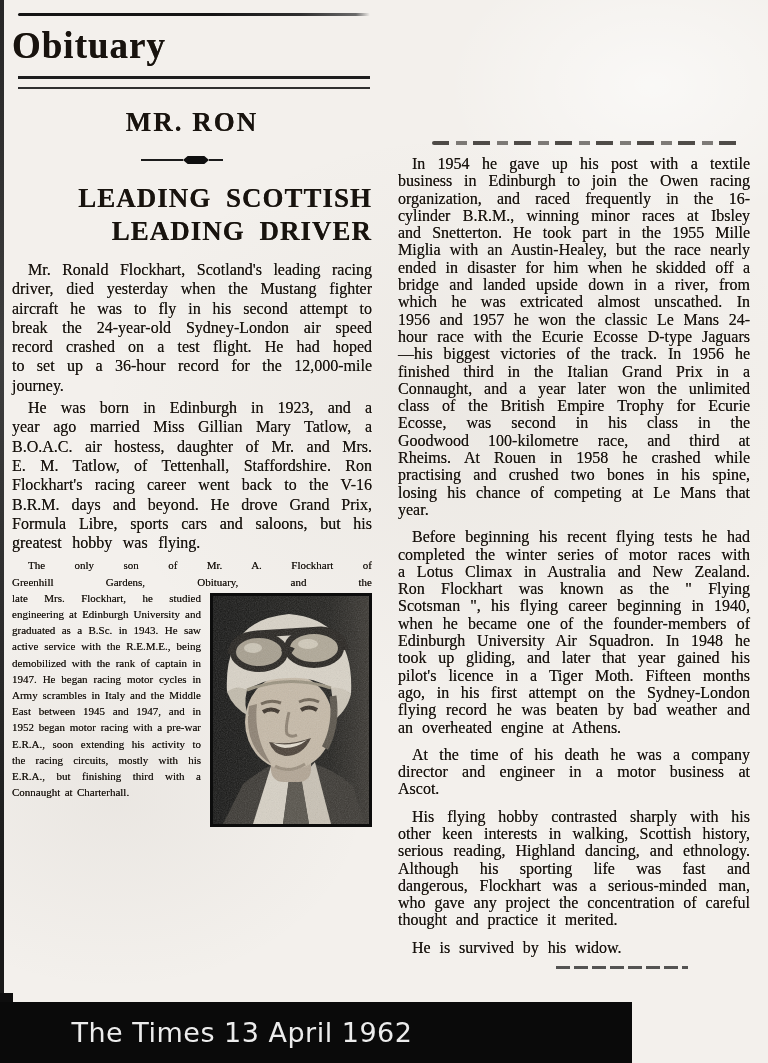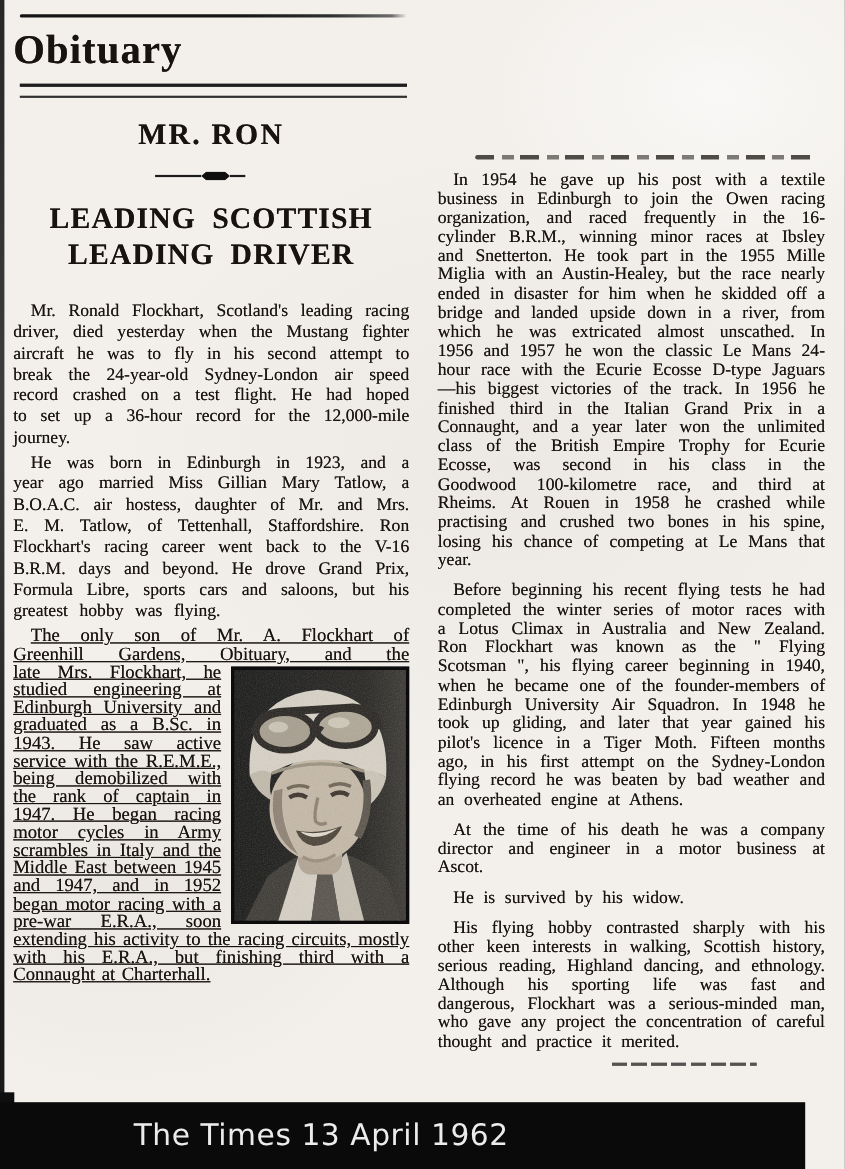--- a/index.html
+++ b/index.html
@@ -27,50 +27,50 @@
   .rule-double{height:8px;margin:7px 2px 0 6px;
     border-top:3px solid #1d1d1d;border-bottom:2px solid #303030;}
   .masthead{font-size:27px;line-height:41px;font-weight:700;text-align:center;
     letter-spacing:2px;margin-top:13px;}
   .divider{display:flex;align-items:center;justify-content:center;margin-top:13px;
     transform:translateX(-10px);}
   .divider .dline-l{width:42px;height:2px;background:#1c1c1c;}
   .divider .diamond{width:26px;height:8px;background:#0f0f0f;
     clip-path:polygon(0 50%,18% 0,82% 0,100% 50%,82% 100%,18% 100%);}
   .divider .dline-r{width:14px;height:2px;background:#1c1c1c;}
-  .subhead{font-size:27px;line-height:33px;font-weight:700;text-align:center;
+  .subhead{font-size:27px;line-height:33px;font-weight:700;text-align:right;
     letter-spacing:1px;word-spacing:7px;margin-top:18px;}
 
   .lp{font-size:16px;line-height:19.3px;text-align:justify;text-indent:16px;
     word-spacing:6.5px;margin:0;}
-  .lp1{margin-top:25px;}
+  .lp1{margin-top:12px;}
   .lp2{margin-top:3px;}
 
-  .para3{font-size:17px;line-height:16.2px;word-spacing:1.6px;margin-top:5px;text-decoration:underline;}
+  .para3{font-size:11px;line-height:16.2px;word-spacing:1.6px;margin-top:5px;}
   .p3-line{text-align:justify;text-align-last:justify;}
   .p3-line.first{text-indent:16px;}
   .para3-wrap{text-align:justify;}
   .photo-float{float:right;width:162px;height:234px;margin:3px 0 5px 9px;
     border:3px solid #0c0c0c;box-sizing:border-box;background:#141414;}
   .photo-float svg{display:block;width:100%;height:100%;}
 
   
   .col-right{position:absolute;left:388px;top:141px;width:372px;}
   .smudge{height:4px;width:308px;margin:0 0 9px 44px;border-radius:2px;opacity:.85;
     background:repeating-linear-gradient(90deg,
       rgba(28,24,20,.9) 0 17px, transparent 17px 24px,
       rgba(28,24,20,.65) 24px 35px, transparent 35px 41px);}
   .rp{font-size:16px;line-height:17.3px;text-align:justify;text-indent:14px;
     word-spacing:4.8px;margin:10px;}
   .rp + .rp{margin-top:2px;}
   .tail-dash{width:132px;height:3px;margin:5px 0 0 168px;opacity:.8;
     background:repeating-linear-gradient(90deg,#2c2c2c 0 14px,transparent 14px 18px);}
 
   
-  .footer-bar{position:absolute;left:0;bottom:0;width:732px;height:61px;background:#0a0a0a;}
+  .footer-bar{position:absolute;left:0;bottom:0;width:632px;height:61px;background:#0a0a0a;}
   .caption{font-family:"DejaVu Sans", sans-serif;font-size:27px;line-height:61px;
     color:#ececec;text-align:center;padding-right:148px;letter-spacing:.5px;}
 </style>
 </head>
 <body>
 
 <div class="scan">
 
   <div class="edge-strip"></div>
   <div class="edge-nub"></div>
@@ -165,22 +165,22 @@
       </div>
     </div>
   </div>
 
   <div class="col-right">
     <div class="smudge"></div>
 
     <p class="rp ink">In 1954 he gave up his post with a textile business in Edinburgh to join the Owen racing organization, and raced frequently in the 16-cylinder B.R.M., winning minor races at Ibsley and Snetterton. He took part in the 1955 Mille Miglia with an Austin-Healey, but the race nearly ended in disaster for him when he skidded off a bridge and landed upside down in a river, from which he was extricated almost unscathed. In 1956 and 1957 he won the classic Le Mans 24-hour race with the Ecurie Ecosse D-type Jaguars—his biggest victories of the track. In 1956 he finished third in the Italian Grand Prix in a Connaught, and a year later won the unlimited class of the British Empire Trophy for Ecurie Ecosse, was second in his class in the Goodwood 100-kilometre race, and third at Rheims. At Rouen in 1958 he crashed while practising and crushed two bones in his spine, losing his chance of competing at Le Mans that year.</p>
     <p class="rp ink">Before beginning his recent flying tests he had completed the winter series of motor races with a Lotus Climax in Australia and New Zealand. Ron Flockhart was known as the " Flying Scotsman ", his flying career beginning in 1940, when he became one of the founder-members of Edinburgh University Air Squadron. In 1948 he took up gliding, and later that year gained his pilot's licence in a Tiger Moth. Fifteen months ago, in his first attempt on the Sydney-London flying record he was beaten by bad weather and an overheated engine at Athens.</p>
     <p class="rp ink">At the time of his death he was a company director and engineer in a motor business at Ascot.</p>
+    <p class="rp ink">His flying hobby contrasted sharply with his other keen interests in walking, Scottish history, serious reading, Highland dancing, and ethnology. Although his sporting life was fast and dangerous, Flockhart was a serious-minded man, who gave any project the concentration of careful thought and practice it merited.</p>
     <p class="rp ink">He is survived by his widow.</p>
-    <p class="rp ink">His flying hobby contrasted sharply with his other keen interests in walking, Scottish history, serious reading, Highland dancing, and ethnology. Although his sporting life was fast and dangerous, Flockhart was a serious-minded man, who gave any project the concentration of careful thought and practice it merited.</p>
 
     <div class="tail-dash"></div>
   </div>
 
   <div class="footer-bar">
     <div class="caption">The Times 13 April 1962</div>
   </div>
 
 </div>
 

